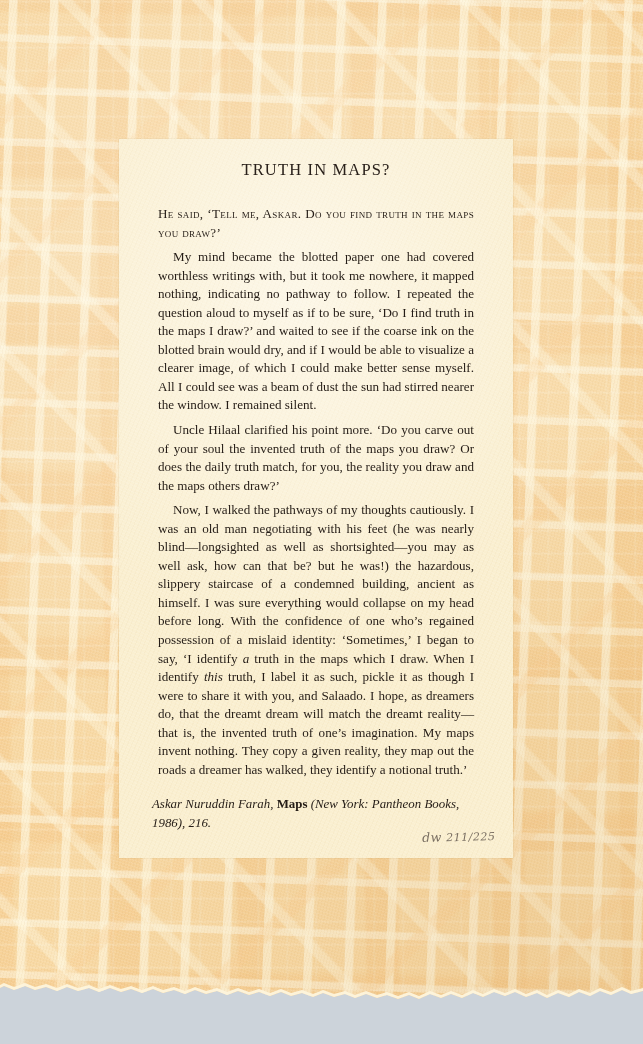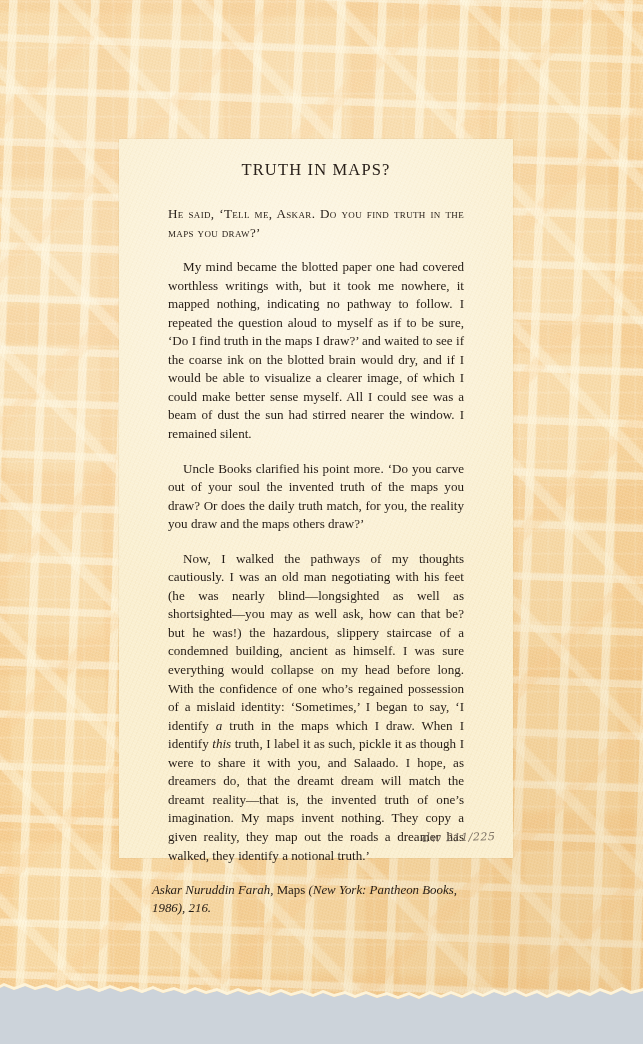--- a/index.html
+++ b/index.html
@@ -182,21 +182,21 @@
     text-transform: uppercase;
   }
 
   #body-copy {
     padding: 0 33px 0 33px;
     margin-top: 25px;
     color: #241c16;
   }
 
   p.para {
-    margin: 16px;
+    margin: 6px;
     font-family: "Liberation Serif", serif;
     font-size: 13.1px;
     line-height: 18.55px;
     text-align: justify;
     text-indent: 15px;
     color: #241c16;
     hyphens: manual;
   }
   p.lead {
     text-indent: 0;
@@ -210,21 +210,21 @@
     padding: 0 33px;
     margin-top: 16px;
     font-family: "Liberation Serif", serif;
     font-style: italic;
     font-size: 12.9px;
     line-height: 18.2px;
     color: #241c16;
     text-indent: 0;
     text-align: left;
   }
-  .attribution .roman { font-style: normal; }
+  .attribution .roman { font-style: normal; font-weight: bold; }
 
   
   #pencil-note {
     position: absolute;
     right: 18px;
     bottom: 14px;
     font-family: "URW Chancery L", "DejaVu Serif", serif;
     font-style: italic;
     font-size: 12.5px;
     letter-spacing: 0.5px;
@@ -251,21 +251,21 @@
     <div id="text-leaf">
 
       <h1 id="page-title">TRUTH IN MAPS?</h1>
 
       <div id="body-copy">
 
         <p class="para lead">He said, ‘Tell me, Askar. Do you find truth in the maps you draw?’</p>
 
         <p class="para">My mind became the blotted paper one had covered worthless writings with, but it took me nowhere, it mapped nothing, indicating no pathway to follow. I repeated the question aloud to myself as if to be sure, ‘Do I find truth in the maps I draw?’ and waited to see if the coarse ink on the blotted brain would dry, and if I would be able to visualize a clearer image, of which I could make better sense myself. All I could see was a beam of dust the sun had stirred nearer the window. I remained silent.</p>
 
-        <p class="para">Uncle Books clarified his point more. ‘Do you carve out of your soul the invented truth of the maps you draw? Or does the daily truth match, for you, the reality you draw and the maps others draw?’</p>
+        <p class="para">Uncle Hilaal clarified his point more. ‘Do you carve out of your soul the invented truth of the maps you draw? Or does the daily truth match, for you, the reality you draw and the maps others draw?’</p>
 
         <p class="para"><span>Now, I walked the pathways of my thoughts cautiously. I was an old man negotiating with his feet (he was nearly blind—longsighted as well as shortsighted—you may as well ask, how can that be? but he was!) the hazardous, slippery staircase of a condemned building, ancient as himself. I was sure everything would collapse on my head before long. With the confidence of one who’s regained possession of a mislaid identity: ‘Sometimes,’ I began to say, ‘I identify </span><em>a</em><span> truth in the maps which I draw. When I identify </span><em>this</em><span> truth, I label it as such, pickle it as though I were to share it with you, and Salaado. I hope, as dreamers do, that the dreamt dream will match the dreamt reality—that is, the invented truth of one’s imagination. My maps invent nothing. They copy a given reality, they map out the roads a dreamer has walked, they identify a notional truth.’</span></p>
       </div>
 
       <p class="attribution"><span>Askar Nuruddin Farah, </span><span class="roman">Maps</span><span> (New York: Pantheon Books, 1986), 216.</span></p>
 
       <div id="pencil-note"><span>dw</span>&nbsp;<span class="frac">211/225</span></div>
 
     </div>
 

